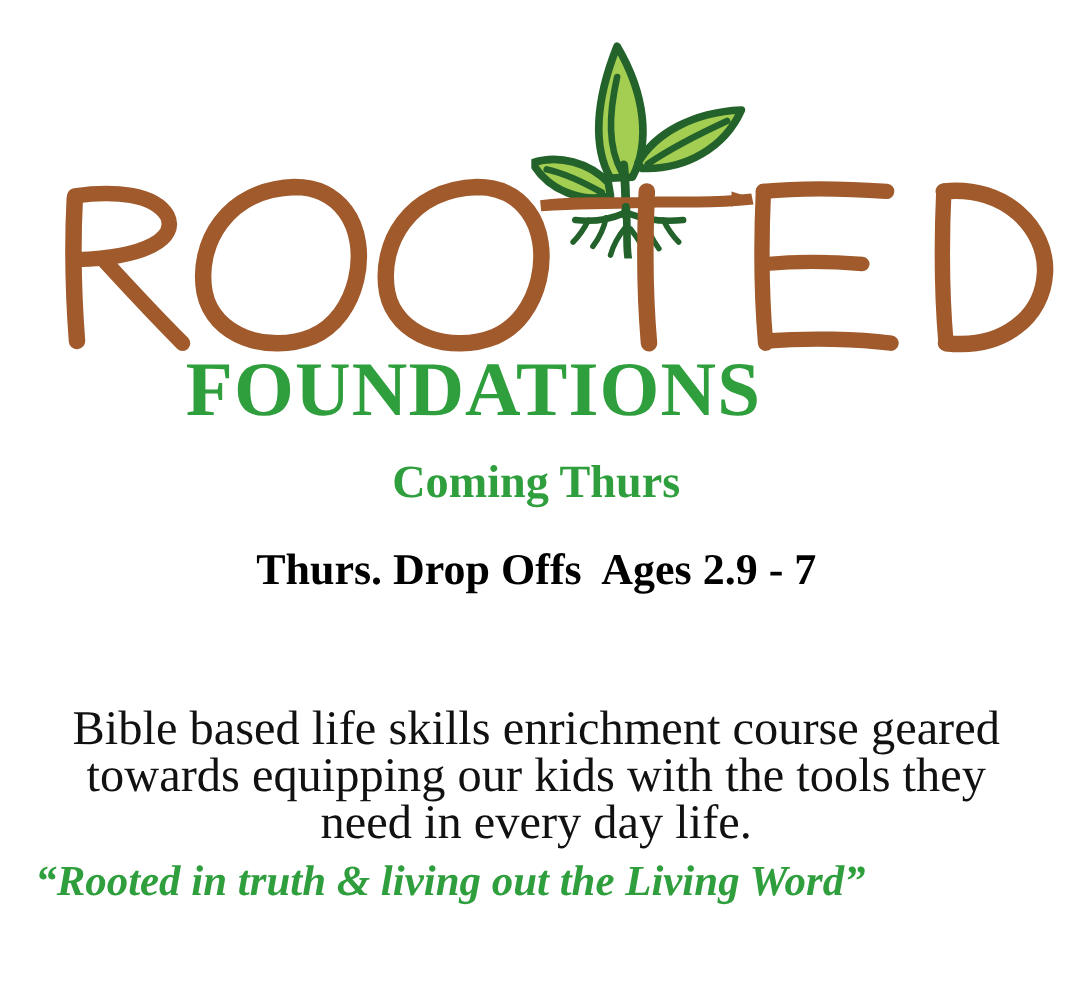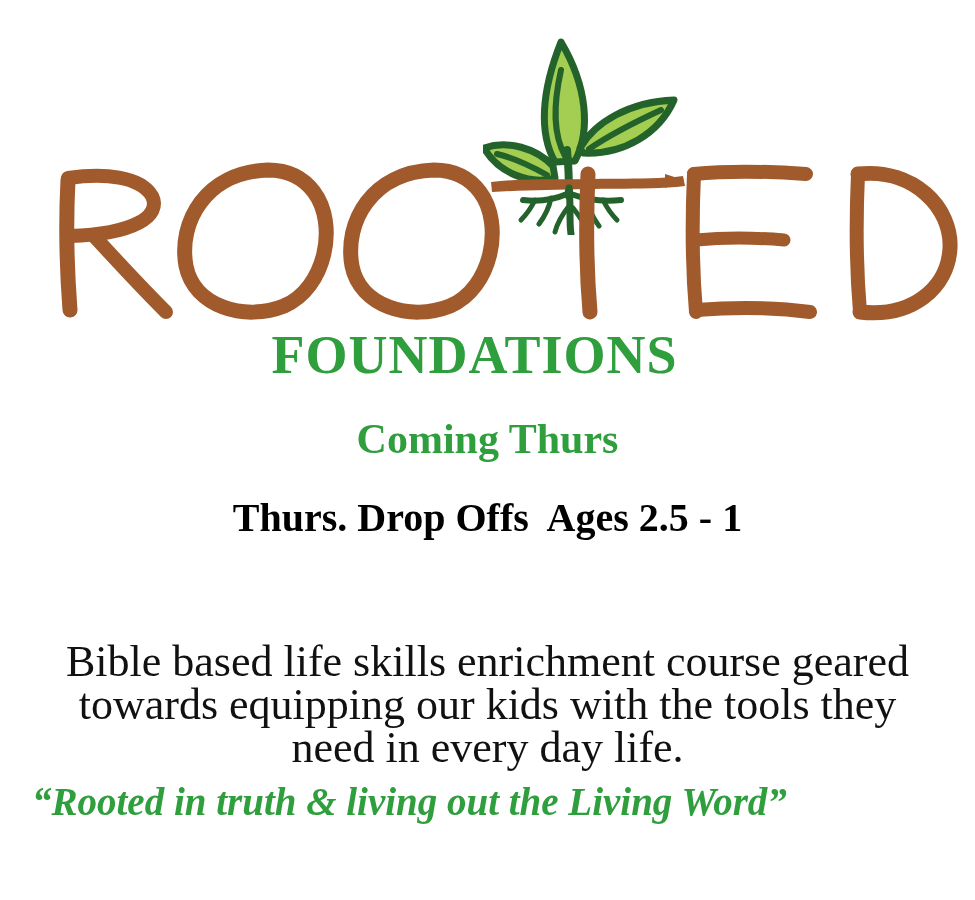--- a/index.html
+++ b/index.html
@@ -45,26 +45,25 @@
     display: block;
   }
   .wordmark-foundations {
     position: absolute;
     left: 0;
     top: 312px;
     width: 861px;
     text-align: center;
     font-family: "Liberation Serif", serif;
     font-weight: bold;
-    font-size: 54px;
+    font-size: 70px;
     line-height: 86px;
     letter-spacing: 1px;
     color: #2F9E3D;
     white-space: nowrap;
-    margin-left: 44px;
   }
 
   
   .coming-soon {
     position: absolute;
     left: 0;
     top: 414px;
     width: 975px;
     text-align: center;
     font-family: "Liberation Serif", serif;
@@ -183,20 +182,20 @@
         <path d="M858 26 C856 70 856 118 860 164" stroke-width="14"></path>
         <path d="M858 26 C914 20 952 60 950 100 C948 140 912 170 860 164" stroke-width="15"></path>
       </g>
     </svg>
 
     <div class="wordmark-foundations">FOUNDATIONS</div>
   </div>
 
   <div class="coming-soon">Coming Thurs</div>
 
-  <div class="schedule-line">Thurs. Drop Offs  Ages 2.5 - 1</div>
+  <div class="schedule-line">Thurs. Drop Offs  Ages 2.9 - 7</div>
 
 
   <div class="description">Bible based life skills enrichment course geared towards equipping our kids with the tools they need in every day life.</div>
 
   <div class="tagline">“Rooted in truth &amp; living out the Living Word”</div>
 
 </div>
 
 </body></html>

